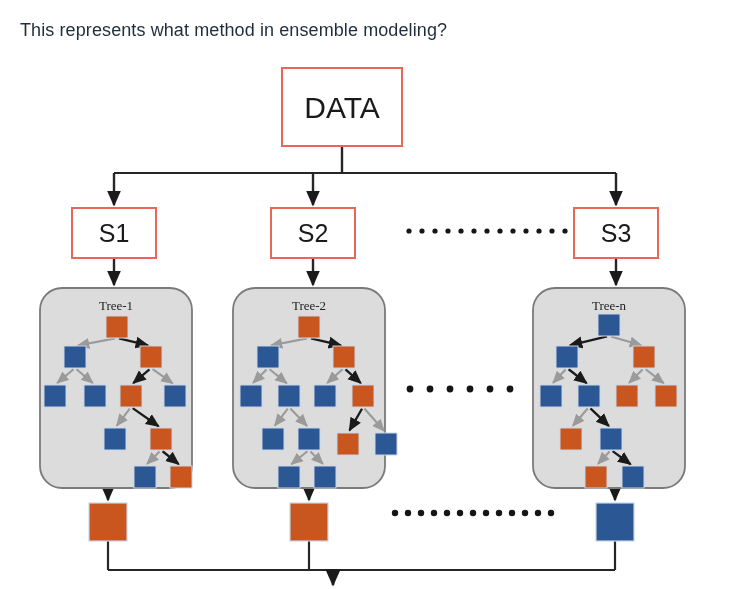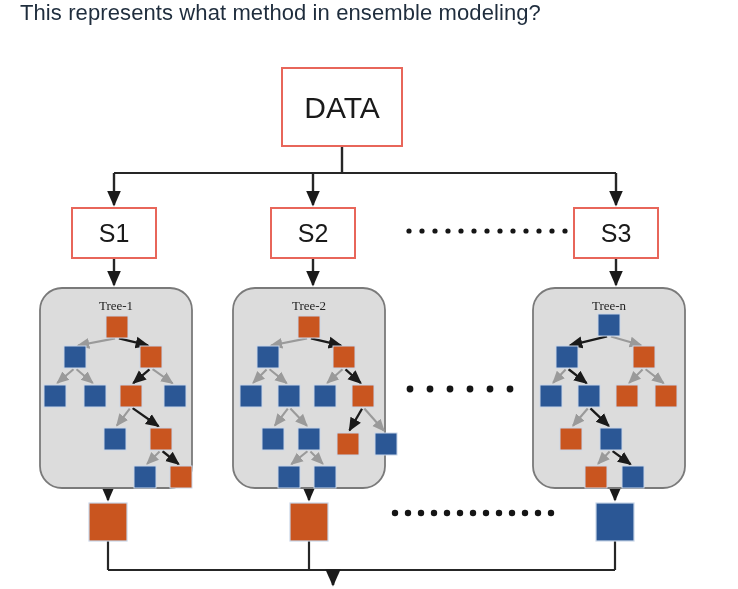--- a/index.html
+++ b/index.html
@@ -11,22 +11,22 @@
   body {
     width: 738px;
     height: 589px;
     font-family: "Liberation Sans", sans-serif;
     overflow: hidden;
     position: relative;
   }
   #question {
     position: absolute;
     left: 20px;
-    top: 0;
-    font-size: 22px;
+    top: 20px;
+    font-size: 18px;
     color: #1f2d3d;
     font-family: "Liberation Sans", sans-serif;
     letter-spacing: 0.1px;
     white-space: nowrap;
   }
   #diagram-wrap {
     position: absolute;
     left: 0;
     top: 46px;
     width: 738px;

